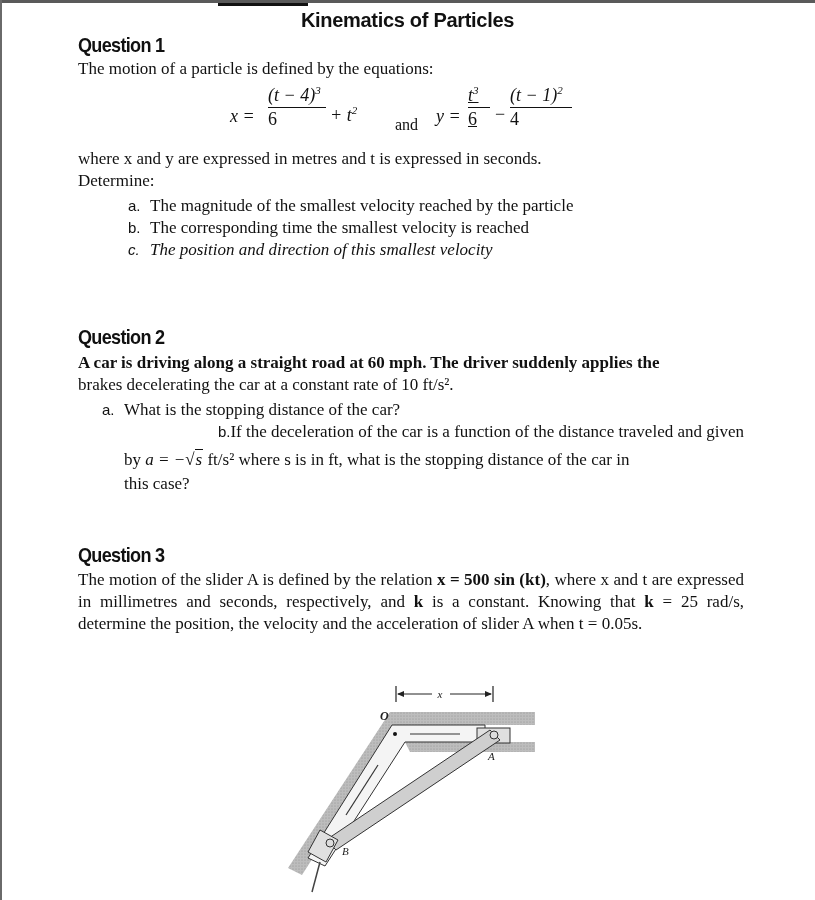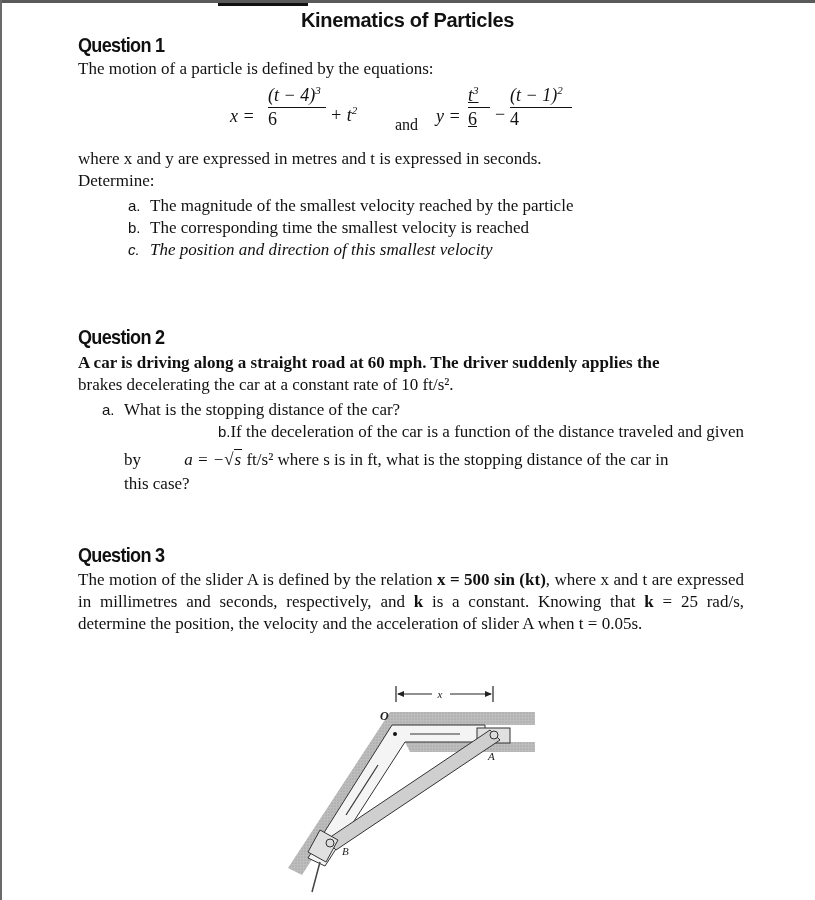--- a/index.html
+++ b/index.html
@@ -35,21 +35,21 @@
   .list-item .marker { display: inline-block; width: 22px; font-family: "Liberation Sans", sans-serif; font-size: 15px; }
   .eq-wrap { position: absolute; left: 230px; top: 82px; height: 70px; width: 380px; font-family: "Liberation Serif", serif; }
   .frac { position: absolute; text-align: left; }
   .frac .num { font-size: 18px; font-style: italic; }
   .frac .bar { height: 1px; background: #111; margin: 1px 0; }
   .frac .den { font-size: 18px; }
   .eqtext { position: absolute; font-size: 18px; font-style: italic; }
   .eqnorm { position: absolute; font-size: 18px; }
   sup { font-size: 11px; }
   .b { font-weight: bold; }
-  .math { font-style: italic; font-family: "Liberation Serif", serif; margin-left: 39px; }
+  .math { font-style: italic; font-family: "Liberation Serif", serif; }
   .sqrt { border-top: 1px solid #111; padding: 0 1px; }
   .figure { position: absolute; left: 280px; top: 670px; width: 260px; height: 230px; }
 </style>
 </head>
 <body>
 
 <div class="frame-top"></div>
 <div class="frame-left"></div>
 <div class="title-rule" style="left:218px;width:90px;"></div>
 

